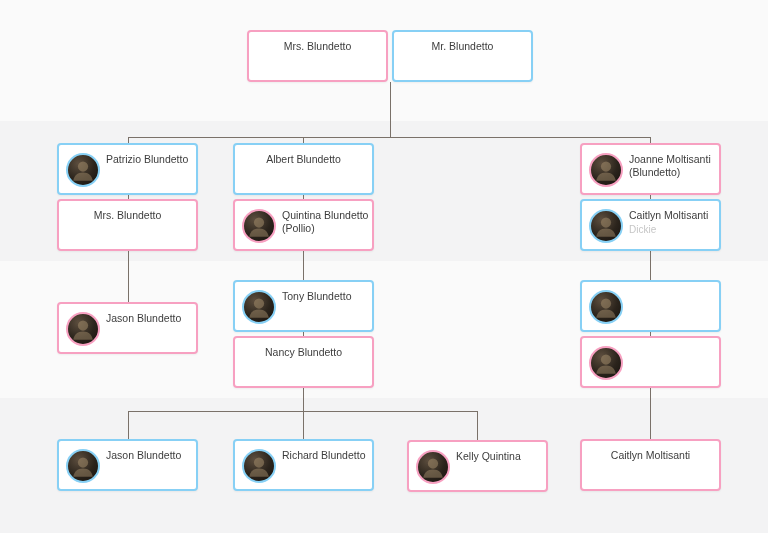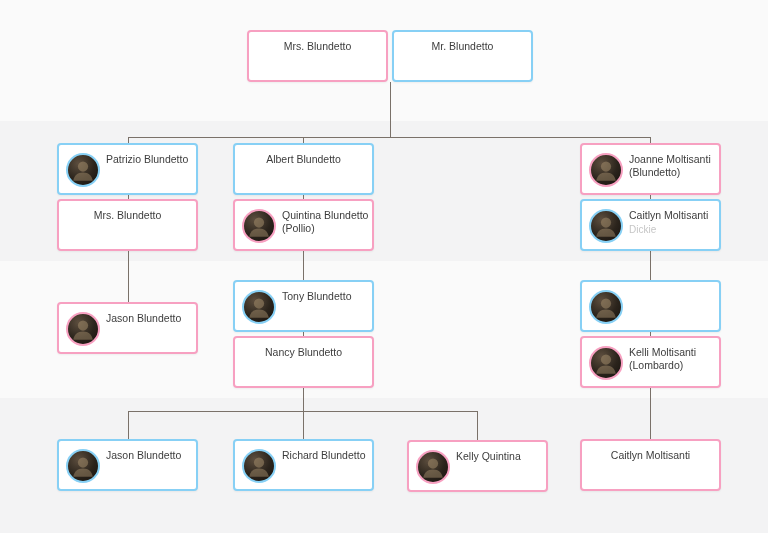--- a/index.html
+++ b/index.html
@@ -176,24 +176,20 @@
           <div class="nline">Nancy Blundetto</div>
         </div>
       </div>
       <div class="card female has-photo" style="left: 580px; top: 336px;">
         <span class="avatar">
           <svg viewBox="0 0 24 24">
             <circle cx="12" cy="9.2" r="4.1" fill="#a08a6a" opacity="0.55"></circle>
             <path d="M12 14c-4.6 0-7.2 2.7-7.8 6.6h15.6C19.2 16.7 16.6 14 12 14z" fill="#a08a6a" opacity="0.5"></path>
           </svg>
         </span>
-        <div class="nm">
-          <div class="nline">Kelli Moltisanti</div>
-          <div class="nline">(Lombardo)</div>
-        </div>
       </div>
       <div class="card male has-photo" style="left: 57px; top: 439px;">
         <span class="avatar">
           <svg viewBox="0 0 24 24">
             <circle cx="12" cy="9.2" r="4.1" fill="#a08a6a" opacity="0.55"></circle>
             <path d="M12 14c-4.6 0-7.2 2.7-7.8 6.6h15.6C19.2 16.7 16.6 14 12 14z" fill="#a08a6a" opacity="0.5"></path>
           </svg>
         </span>
         <div class="nm">
           <div class="nline">Jason Blundetto</div>

